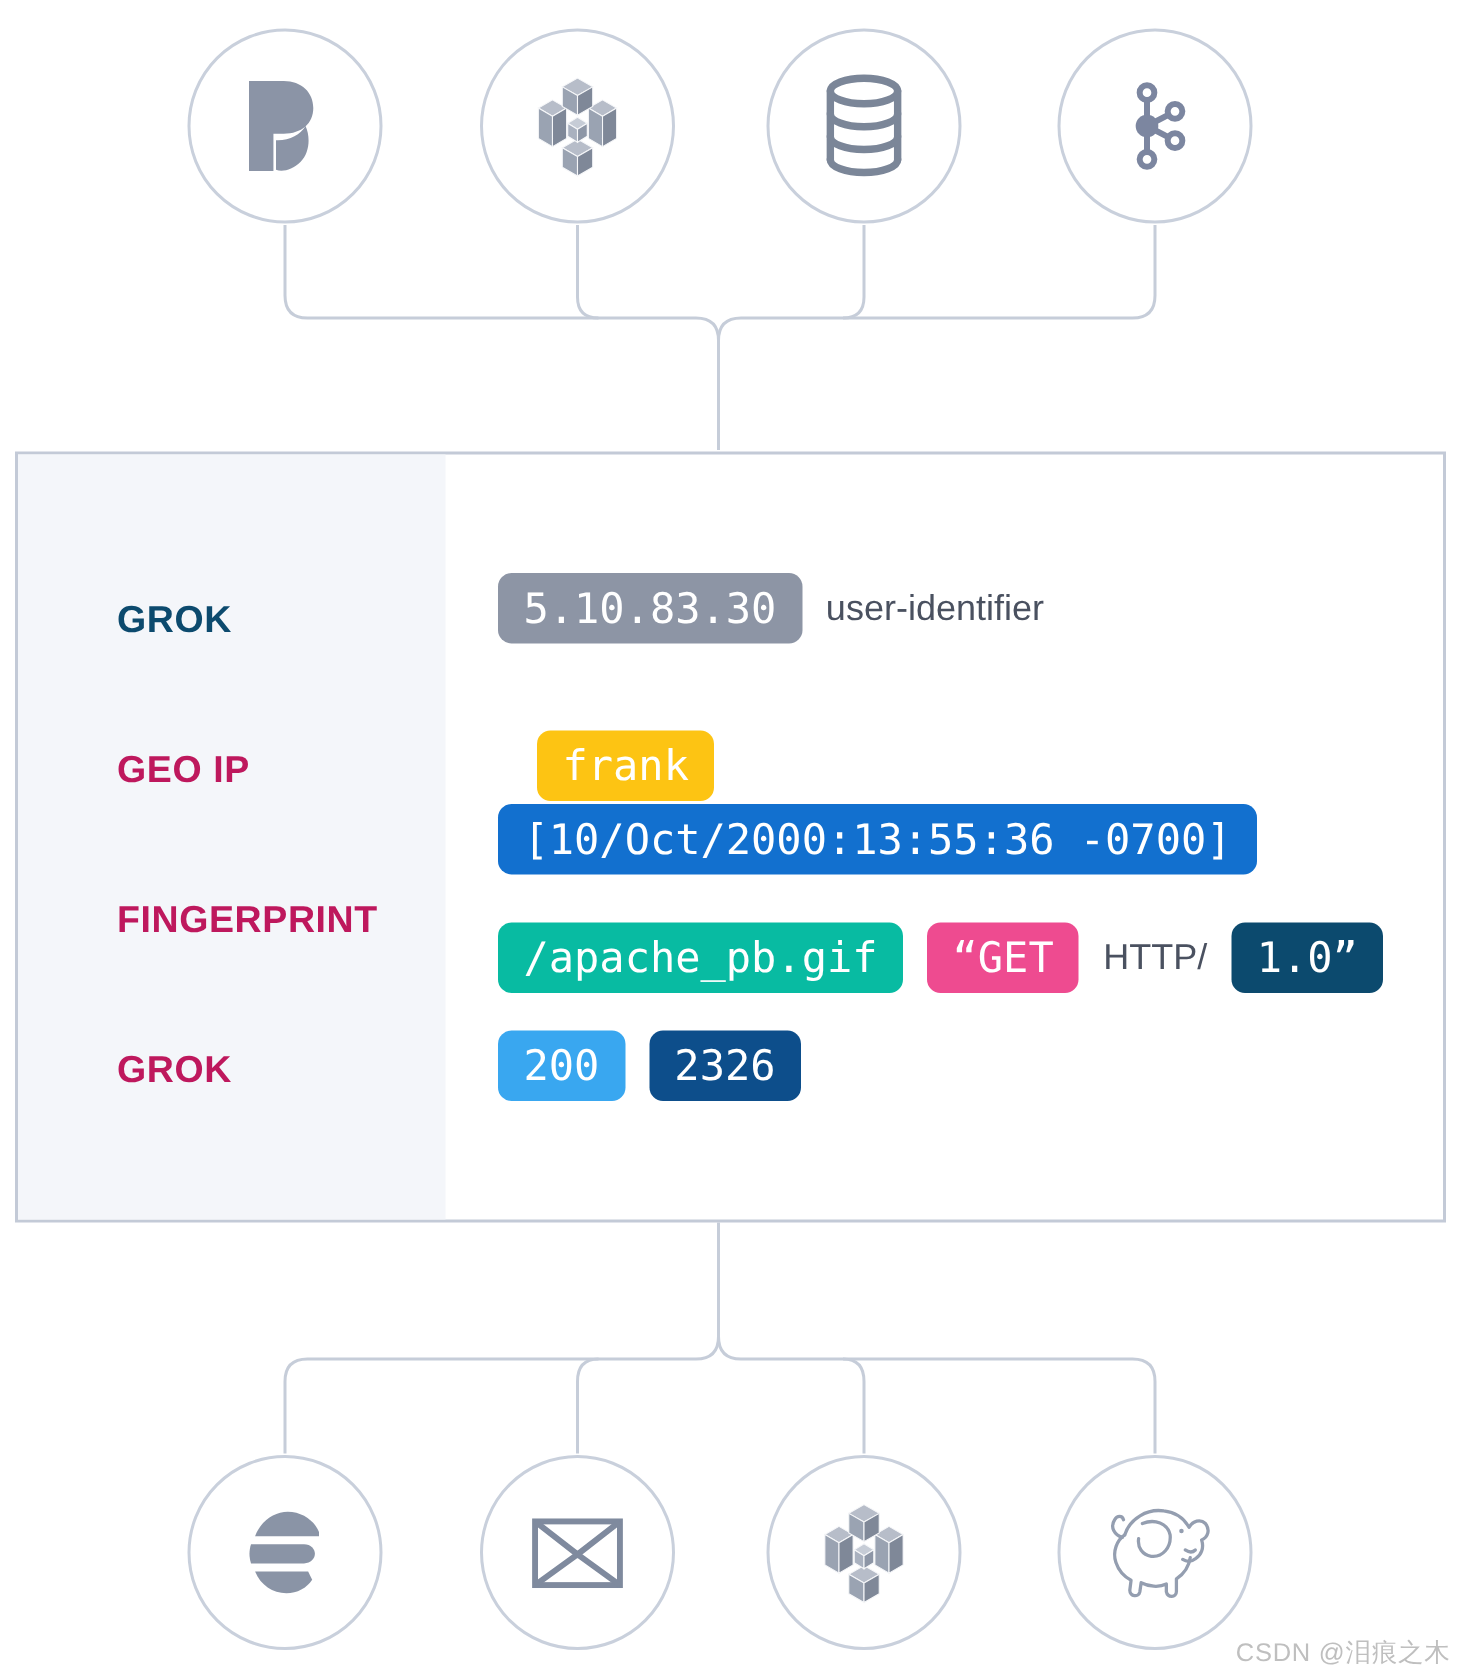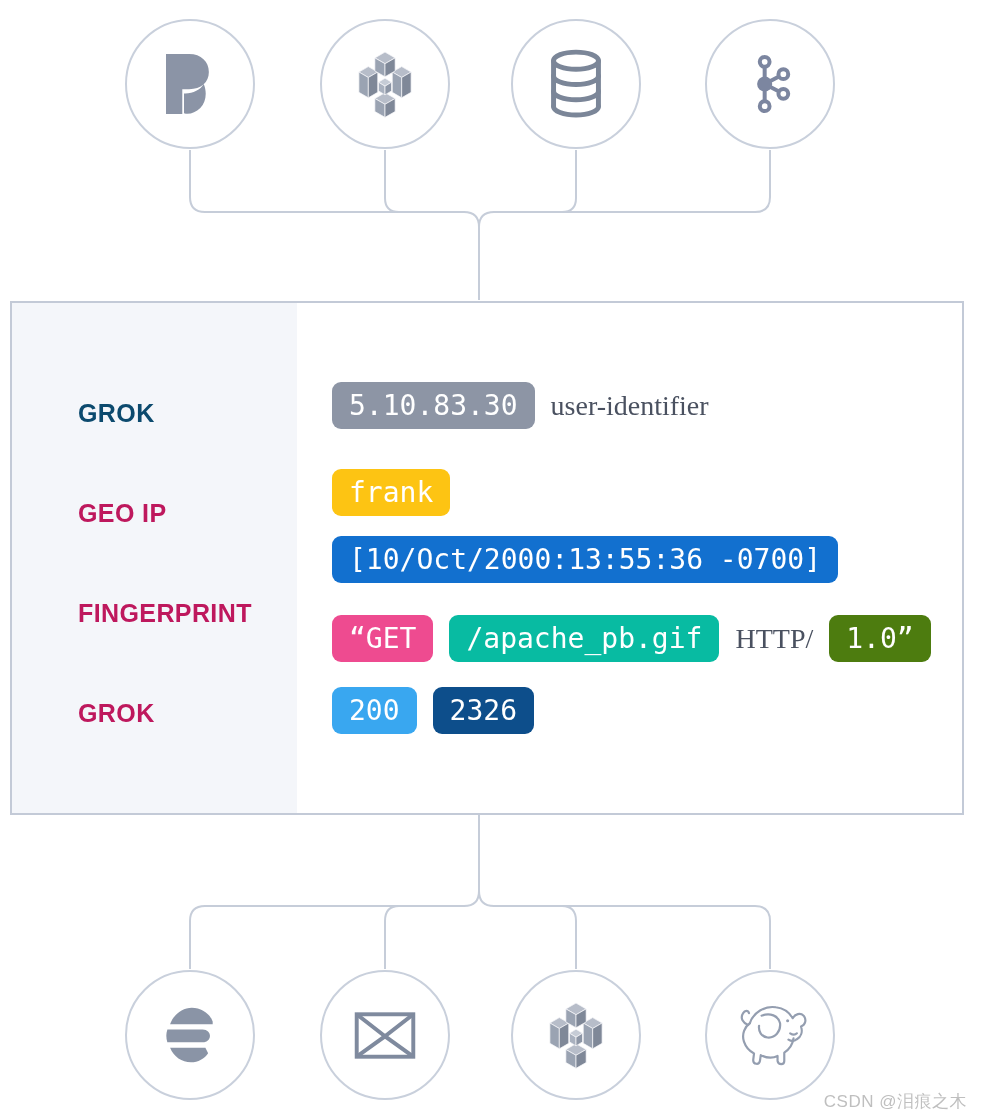--- a/index.html
+++ b/index.html
@@ -30,28 +30,28 @@
 
   .log-row{
     position:absolute;left:332px;height:47px;display:flex;align-items:center;white-space:nowrap;
   }
   .chip{
     display:inline-flex;align-items:center;height:47px;padding:0 17px;margin-right:16px;
     border-radius:9px;color:#ffffff;font-family:"DejaVu Sans Mono",monospace;font-size:28px;
   }
   .tok-plain{
     display:inline-flex;align-items:center;height:47px;margin-right:16px;color:#4a5160;
-    font-family:Liberation Serif, serif;font-size:28px;
+    font-family:Liberation Sans, sans-serif;font-size:24px;
   }
   .chip--gray{background:#8d95a5;}
   .chip--yellow{background:#fdc413;}
   .chip--blue{background:#1270cf;}
   .chip--pink{background:#ee4b90;}
   .chip--teal{background:#08bba2;}
-  .chip--orange{background:#4d7c0f;}
+  .chip--orange{background:#0c4a6e;}
   .chip--lightblue{background:#39a7f0;}
   .chip--navy{background:#0d4e8b;}
 
   .watermark{
     position:absolute;right:17px;top:1090px;font-size:17px;color:#bfbfbf;letter-spacing:0.5px;
   }
 </style>
 </head>
 <body>
 
@@ -131,31 +131,31 @@
   <span class="proc-label dark" style="top:399px;">GROK</span>
   <span class="proc-label" style="top:499px;">GEO IP</span>
   <span class="proc-label" style="top:599px;">FINGERPRINT</span>
   <span class="proc-label" style="top:699px;">GROK</span>
 
   <div class="log-row" style="top:382px;justify-content:center;">
     <span class="chip chip--gray">5.10.83.30</span>
     <span class="tok-plain">user-identifier</span>
   </div>
 
-  <div class="log-row" style="top:469px;">
+  <div class="log-row" style="top:487px;margin-left:26px;">
     <span class="chip chip--yellow">frank</span>
   </div>
 
   <div class="log-row" style="top:536px;">
     <span class="chip chip--blue">[10/Oct/2000:13:55:36 -0700]</span>
   </div>
 
   <div class="log-row" style="top:615px;">
+    <span class="chip chip--teal">/apache_pb.gif</span>
     <span class="chip chip--pink">“GET</span>
-    <span class="chip chip--teal">/apache_pb.gif</span>
     <span class="tok-plain">HTTP/</span>
     <span class="chip chip--orange">1.0”</span>
   </div>
 
   <div class="log-row" style="top:687px;">
     <span class="chip chip--lightblue">200</span>
     <span class="chip chip--navy">2326</span>
   </div>
 
   <div class="node" style="left:125px;top:970px;">

